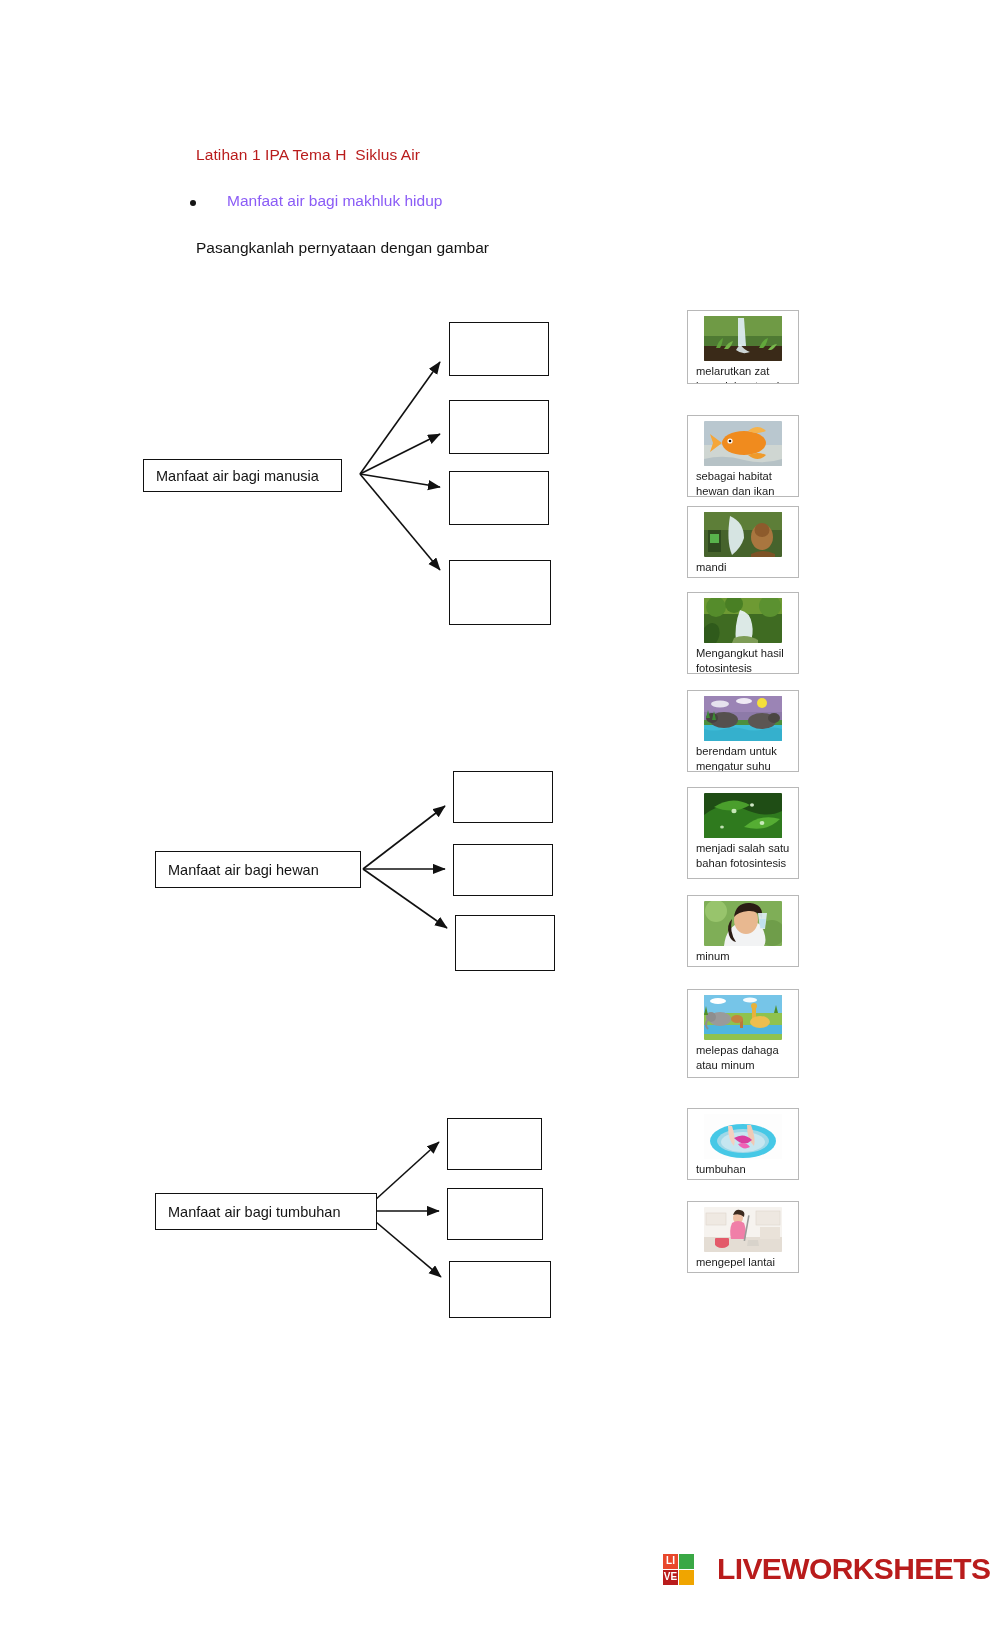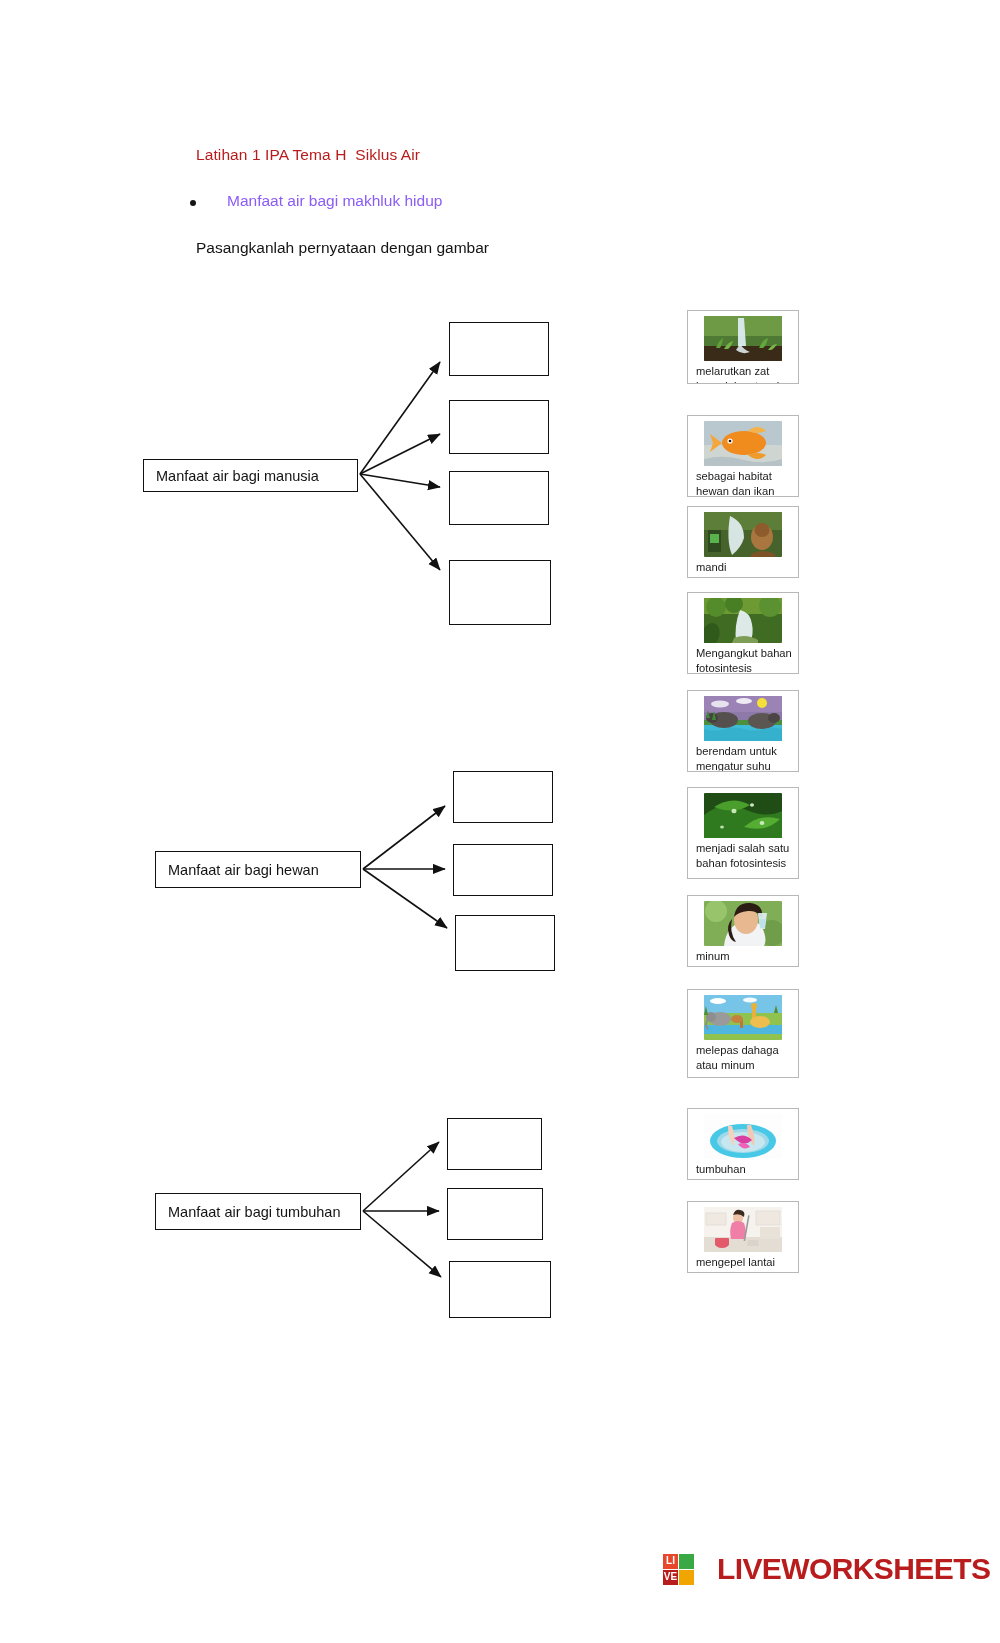--- a/index.html
+++ b/index.html
@@ -70,23 +70,23 @@
     display: flex;
     align-items: center;
     box-sizing: border-box;
   }
   .cat-box span {
     font-size: 14.5px;
     padding-left: 12px;
     white-space: nowrap;
     color: #141414;
   }
-  #cat-manusia { left: 143px; top: 459px; width: 215px; height: 33px; }
+  #cat-manusia { left: 143px; top: 459px; width: 199px; height: 33px; }
   #cat-hewan   { left: 155px; top: 851px; width: 206px; height: 37px; }
-  #cat-tumbuhan{ left: 155px; top: 1193px; width: 206px; height: 37px; }
+  #cat-tumbuhan{ left: 155px; top: 1193px; width: 222px; height: 37px; }
 
   
   .drop-box {
     position: absolute;
     border: 1.6px solid #111;
     background: #fff;
     box-sizing: border-box;
   }
 
   
@@ -294,21 +294,21 @@
         <rect width="78" height="45" fill="#3f6b22"></rect>
         <rect width="78" height="16" fill="#6e9a33"></rect>
         <circle cx="12" cy="9" r="10" fill="#558c2b"></circle>
         <circle cx="30" cy="6" r="9" fill="#497f24"></circle>
         <circle cx="66" cy="8" r="11" fill="#5b9130"></circle>
         <path d="M36 12 q10 2 12 14 q2 10 -2 19 l-14 0 q-2 -18 4 -33z" fill="#e9f4f7" opacity="0.92"></path>
         <path d="M30 40 q12 -5 24 2 l0 3 l-26 0z" fill="#7d9c56"></path>
         <path d="M0 30 q8 -9 14 -2 q4 8 -2 17 l-14 0z" fill="#2f5a1b"></path>
       </svg>
     </div>
-    <div class="caption">Mengangkut bahan fotosintesis</div>
+    <div class="caption">Mengangkut hasil fotosintesis</div>
   </div>
 
   <div class="card" style="top:690px;height:82px;">
     <div class="thumb">
       <svg viewBox="0 0 78 45" preserveAspectRatio="none">
         <rect width="78" height="45" fill="#8d7aa8"></rect>
         <rect width="78" height="16" fill="#9b84b5"></rect>
         <circle cx="58" cy="7" r="5" fill="#f5e03a"></circle>
         <ellipse cx="16" cy="8" rx="9" ry="3.4" fill="#e6e2ee"></ellipse>
         <ellipse cx="40" cy="5" rx="8" ry="3" fill="#efeaf4"></ellipse>

